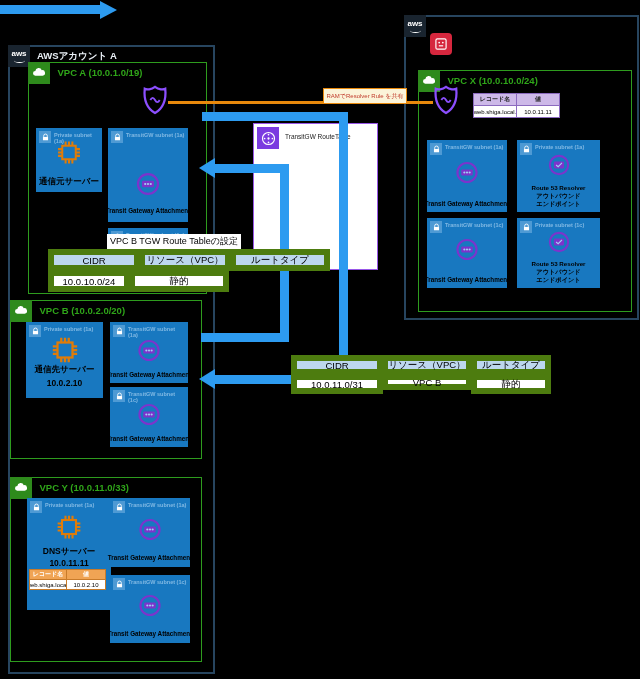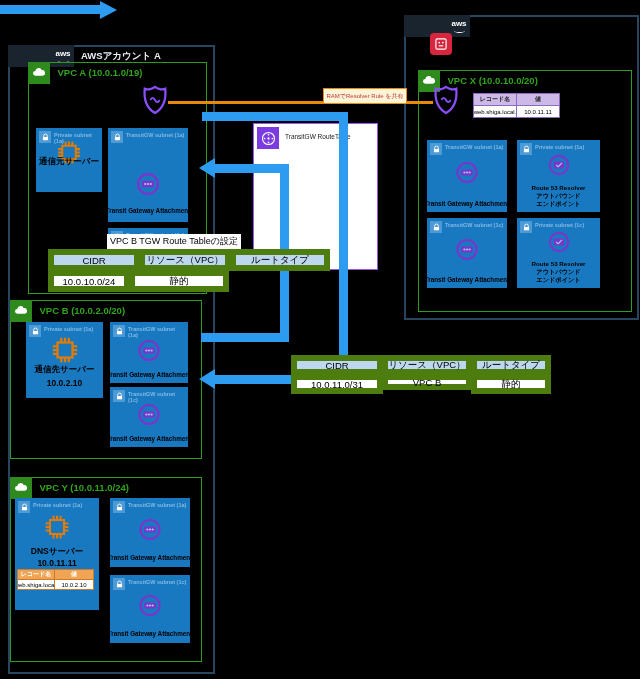--- a/index.html
+++ b/index.html
@@ -2,21 +2,21 @@
 <html><head>
 <meta charset="utf-8">
 <style>
   html,body{margin:0;padding:0;background:#000;}
   .stage{position:relative;width:640px;height:679px;background:#000;overflow:hidden;
          font-family:"Liberation Sans","DejaVu Sans",sans-serif;}
   .abs{position:absolute;}
   .account{border:2px solid #27455F;}
   .acct-head{position:absolute;left:-2px;top:-2px;display:flex;align-items:center;gap:7px;}
   .aws-badge{width:22px;height:22px;background:#19242F;color:#fff;display:flex;flex-direction:column;
-             align-items:center;justify-content:center;font-size:8px;font-weight:bold;line-height:1;flex:none;padding-left:44px;}
+             align-items:center;justify-content:center;font-size:8px;font-weight:bold;line-height:1;flex:none;}
   .smile{display:block;width:11px;height:4px;border-bottom:1.4px solid #fff;border-radius:50%;}
   .acct-title{color:#E9EFF5;font-size:9.5px;font-weight:bold;white-space:nowrap;}
   .vpc{border:1.5px solid #2E9C1E;}
   .vpc-head{position:absolute;left:-1.5px;top:-1.5px;display:flex;align-items:center;gap:8px;}
   .vpc-badge{width:22px;height:22px;background:#2E8A1C;display:flex;align-items:center;justify-content:center;flex:none;}
   .vpc-title{color:#2FA519;font-size:9.5px;font-weight:bold;white-space:nowrap;}
   .subnet{position:absolute;background:#1878C0;}
   .snhead{position:absolute;top:3px;left:3px;right:2px;display:flex;gap:3px;align-items:flex-start;}
   .lockbox{width:12px;height:12px;background:#4E9AD4;flex:none;display:flex;align-items:center;justify-content:center;}
   .snlabel{font-size:5.5px;font-weight:bold;color:rgba(210,235,255,.55);line-height:1.15;padding-top:1px;}
@@ -113,21 +113,21 @@
       <span class="snlabel">Private subnet (1a)</span>
       </div>
     <div class="cicon" style="top:11px;">
       <svg viewBox="0 0 32 32" width="27" height="27">
           <g stroke="#E07C08" stroke-width="2.4" fill="none">
             <rect x="8" y="8" width="16" height="16"></rect>
             <path d="M12 8V3 M16 8V3 M20 8V3 M12 24v5 M16 24v5 M20 24v5 M8 12H3 M8 16H3 M8 20H3 M24 12h5 M24 16h5 M24 20h5"></path>
           </g>
         </svg>
     </div>
-    <div class="blabel" style="bottom:24px;">通信元サーバー</div>
+    <div class="blabel" style="bottom:4px;">通信元サーバー</div>
   </div>
 
   <div class="subnet" style="left:108px;top:128px;width:80px;height:94px;">
     <div class="snhead">
         <span class="lockbox">
       <svg viewBox="0 0 12 12" width="9" height="9">
             <path d="M3.6 5.2V3.8a2.4 2.4 0 0 1 4.8 0v1.4" fill="none" stroke="#fff" stroke-width="1.2"></path>
             <rect x="2.6" y="5.2" width="6.8" height="4.6" rx="0.6" fill="#fff"></rect>
           </svg>
         </span>
@@ -244,25 +244,25 @@
     <div class="blabel sm" style="bottom:5px;">Transit Gateway Attachment</div>
   </div>
 
   <div class="abs vpc" style="left:10px;top:477px;width:190px;height:183px;">
     <div class="vpc-head">
       <div class="vpc-badge">
         <svg viewBox="0 0 24 24" width="16" height="16">
             <path d="M6.5 16 a3.5 3.5 0 0 1 0-7 a5 5 0 0 1 9.7-1.3 A3.8 3.8 0 0 1 17.5 16 Z" fill="#fff"></path>
           </svg>
       </div>
-      <div class="vpc-title">VPC Y (10.0.11.0/24)</div>
-    </div>
-  </div>
-
-  <div class="subnet" style="left:15px;top:498px;width:84px;height:112px;">
+      <div class="vpc-title">VPC Y (10.0.11.0/33)</div>
+    </div>
+  </div>
+
+  <div class="subnet" style="left:27px;top:498px;width:84px;height:112px;">
     <div class="snhead">
         <span class="lockbox">
       <svg viewBox="0 0 12 12" width="9" height="9">
             <path d="M3.6 5.2V3.8a2.4 2.4 0 0 1 4.8 0v1.4" fill="none" stroke="#fff" stroke-width="1.2"></path>
             <rect x="2.6" y="5.2" width="6.8" height="4.6" rx="0.6" fill="#fff"></rect>
           </svg>
         </span>
       <span class="snlabel">Private subnet (1a)</span>
       </div>
     <div class="cicon" style="top:15px;">
@@ -331,21 +331,21 @@
     <div class="blabel sm" style="bottom:6px;">Transit Gateway Attachment</div>
   </div>
 
   <div class="abs vpc" style="left:418px;top:70px;width:212px;height:240px;">
     <div class="vpc-head">
       <div class="vpc-badge">
         <svg viewBox="0 0 24 24" width="16" height="16">
             <path d="M6.5 16 a3.5 3.5 0 0 1 0-7 a5 5 0 0 1 9.7-1.3 A3.8 3.8 0 0 1 17.5 16 Z" fill="#fff"></path>
           </svg>
       </div>
-      <div class="vpc-title">VPC X (10.0.10.0/20)</div>
+      <div class="vpc-title">VPC X (10.0.10.0/24)</div>
     </div>
   </div>
 
   <div class="minitable" style="left:473px;top:93px;">
     <div class="mrow">
       <div class="mcell" style="width:44px;height:13px;background:#CDB9E8;border:1px solid #8C6BBF;color:#222;font-weight:bold;">レコード名</div>
       <div class="mcell" style="width:44px;height:13px;background:#CDB9E8;border:1px solid #8C6BBF;color:#222;font-weight:bold;">値</div>
     </div>
     <div class="mrow">
       <div class="mcell" style="width:44px;height:13px;background:#fff;border:1px solid #8C6BBF;color:#000;">web.shiga.local.</div>

